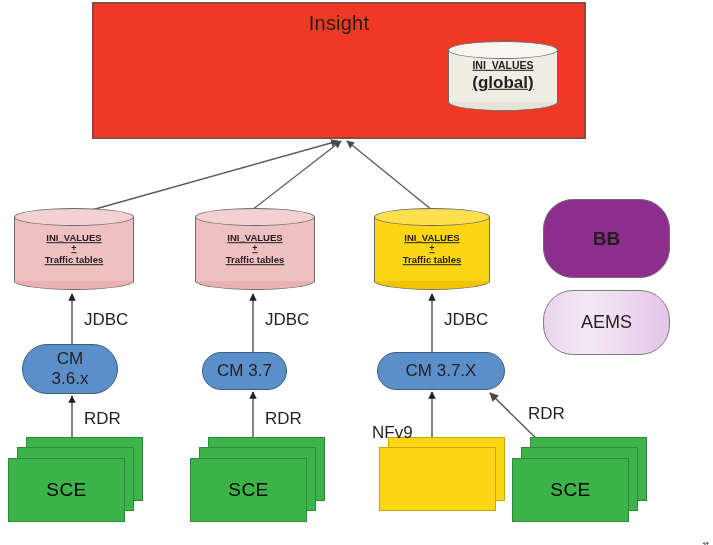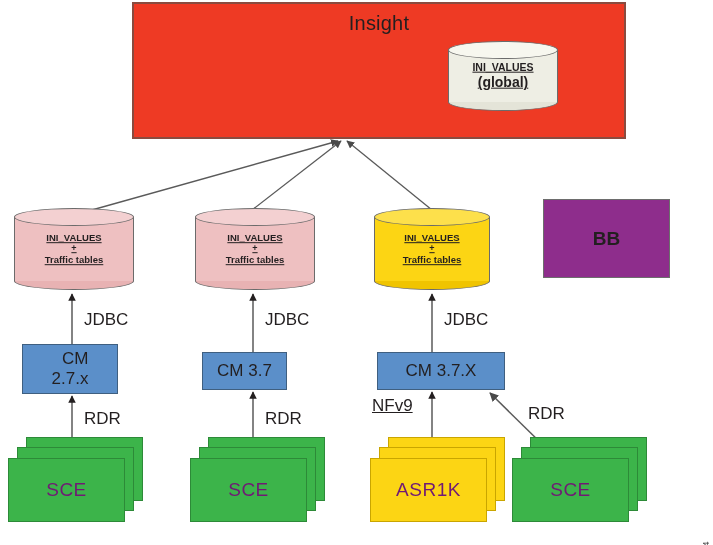--- a/index.html
+++ b/index.html
@@ -10,21 +10,21 @@
   body {
     font-family: "Liberation Sans", sans-serif;
   }
   #canvas {
     position: relative;
     width: 713px;
     height: 545px;
     background: #ffffff;
     overflow: hidden;
   }
-  .abs { position: absolute; margin-left: 40px; }
+  .abs { position: absolute; }
 
   
   #insight-box {
     left: 92px; top: 2px;
     width: 494px; height: 137px;
     background: #ee3a24;
     border: 2px solid #8a4b3f;
     box-sizing: border-box;
   }
   #insight-title {
@@ -69,21 +69,21 @@
     pointer-events: none;
     text-decoration: underline;
   }
 
   
   #global-db { left: 448px; top: 41px; width: 110px; height: 70px; }
   #global-db .body   { background: #eeeee4; }
   #global-db .top    { background: #f7f7ef; }
   #global-db .bottom { background: #e4e4d8; }
   #global-db .label  { font-size: 10.5px; font-weight: bold; }
-  #global-db .label .l2 { font-size: 14px; }
+  #global-db .label .l2 { font-size: 17px; }
 
   
   .db-pink .body   { background: #eec0c1; }
   .db-pink .top    { background: #f3d0d1; }
   .db-pink .bottom { background: #e8b2b3; }
   
   .db-yellow .body   { background: #fcd514; }
   .db-yellow .top    { background: #fde04b; }
   .db-yellow .bottom { background: #f0c400; }
 
@@ -97,23 +97,24 @@
   #db-2 { left: 195px; }
   #db-3 { left: 374px; width: 116px; }
 
   
   .rect {
     position: absolute;
     box-sizing: border-box;
     display: flex;
     align-items: center;
     justify-content: center;
-    text-align: right;
+    text-align: center;
     color: #231f20;
     line-height: 1.15;
+    border-radius: 30px;
   }
 
   #bb-console {
     left: 543px; top: 199px; width: 127px; height: 79px;
     background: #8e2d8c;
     border: 1.5px solid #6d6d6d;
     font-size: 19px; font-weight: bold;
   }
   #aems {
     left: 543px; top: 290px; width: 127px; height: 65px;
@@ -138,21 +139,21 @@
     position: absolute;
     box-sizing: border-box;
     width: 117px;
     height: 64px;
   }
   .stack .s3 { left: 18px; top: 0px; }
   .stack .s2 { left: 9px;  top: 10px; }
   .stack .s1 { left: 0px;  top: 21px; display: flex; align-items: center; justify-content: center; }
   .stack .cap {
     font-size: 19px;
-    color: #701a75;
+    color: #000000;
     letter-spacing: 0.5px;
   }
   .stack-green .sh { background: #3cb44a; border: 1.5px solid #2d8a38; }
   .stack-yellow .sh { background: #fcd514; border: 1.5px solid #c9a500; }
 
   #sce-1  { left: 8px;   top: 437px; }
   #sce-2  { left: 190px; top: 437px; }
   #asr1k  { left: 370px; top: 437px; }
   #sce-3  { left: 512px; top: 437px; }
 
@@ -259,25 +260,28 @@
       <span class="l3">Traffic tables</span>
     </div>
   </div>
 
   <div id="bb-console" class="rect">
     <div>
       <span>BB</span><br>
     </div>
   </div>
 
+  <div id="aems" class="rect">
+    <span>AEMS</span>
+  </div>
 
   <div id="cm-1" class="rect cm-box">
     <div>
       <span>CM</span><br>
-      <span>2.7.x</span>
+      <span>3.6.x</span>
     </div>
   </div>
 
   <div id="cm-2" class="rect cm-box">
     <span>CM 3.7</span>
   </div>
 
   <div id="cm-3" class="rect cm-box">
     <span>CM 3.7.X</span>
   </div>
@@ -294,37 +298,34 @@
     <div class="sh s3"></div>
     <div class="sh s2"></div>
     <div class="sh s1">
       <span class="cap">SCE</span>
     </div>
   </div>
 
   <div id="asr1k" class="stack stack-yellow">
     <div class="sh s3"></div>
     <div class="sh s2"></div>
-    <div class="sh s1">
-      <span class="cap">ASR1K</span>
-    </div>
   </div>
 
   <div id="sce-3" class="stack stack-green">
     <div class="sh s3"></div>
     <div class="sh s2"></div>
     <div class="sh s1">
       <span class="cap">SCE</span>
     </div>
   </div>
 
   <div class="edge-label" style="left:84px;  top:310px;">JDBC</div>
   <div class="edge-label" style="left:265px; top:310px;">JDBC</div>
   <div class="edge-label" style="left:444px; top:310px;">JDBC</div>
 
   <div class="edge-label" style="left:84px;  top:409px;">RDR</div>
   <div class="edge-label" style="left:265px; top:409px;">RDR</div>
-  <div class="edge-label" style="left:372px; top:396px;text-decoration:underline;">NFv9</div>
+  <div class="edge-label" style="left:372px; top:423px;">NFv9</div>
   <div class="edge-label" style="left:528px; top:404px;">RDR</div>
 
   <div id="figure-id">330914</div>
 
 </div>
 
 </body></html>

